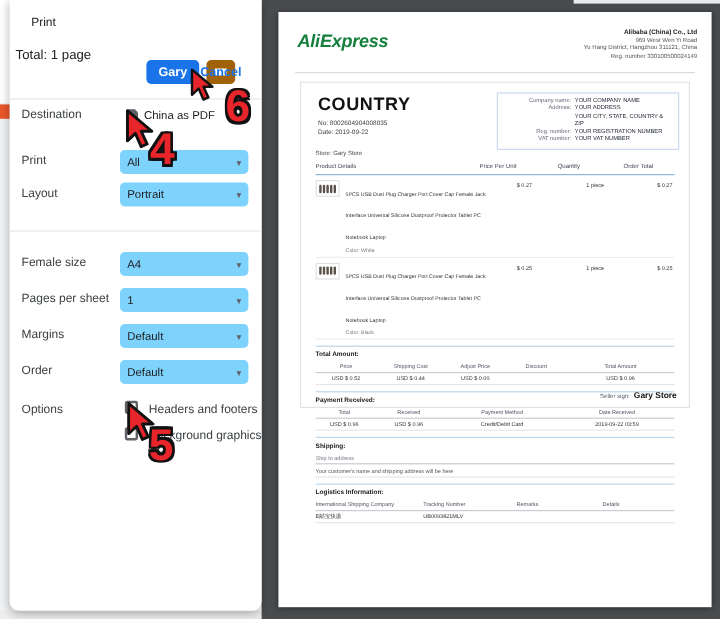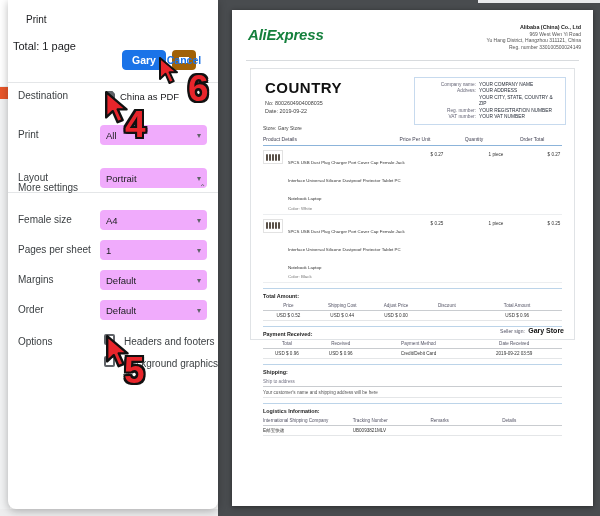--- a/index.html
+++ b/index.html
@@ -72,21 +72,21 @@
   .dlg-title { position:absolute; left:18px; top:14px; font-size:10px; color:#202124; }
   .dlg-total { position:absolute; left:5px; top:40px; font-size:11px; color:#202124; }
   .btn-row { position:absolute; left:0; top:50px; width:100%; }
   .btn { position:absolute; height:20px; border-radius:4px; font-size:10.5px; font-weight:bold;
          display:flex; align-items:center; justify-content:center; cursor:pointer; }
   .btn-save { left:114px; top:0; width:44px; background:#1a73e8; color:#fff; border:1px solid #1a73e8; }
   .btn-cancel { left:164px; top:0; width:24px; background:#fff; color:#1a73e8; border:7px solid #a16207; }
   .dlg-divider { position:absolute; left:0; width:210px; height:0; border-top:1px solid #e4e6e8; }
   .row { position:absolute; left:0; width:210px; height:20px;padding-left:31px; }
   .row-label { position:absolute; left:10px; top:4px; font-size:10px; color:#3c4043; }
-  .select { position:absolute; left:92px; top:0; width:107px; height:20px; background:#f0abfc;
+  .select { position:absolute; left:92px; top:0; width:107px; height:20px; background:#7dd3fc;
             border-radius:4px; display:flex; align-items:center; padding:0 6px; cursor:pointer; }
   .select.plain { background:transparent; }
   .select .sel-text { font-size:9.5px; color:#202124; flex:1; white-space:nowrap; overflow:hidden; }
   .select .caret { font-size:8px; color:#5f6368; flex:none; }
   .pdf-icon { width:9px; height:11px; margin-right:5px; flex:none; position:relative; background:#5f6368;
               clip-path:polygon(0 0, 66% 0, 100% 30%, 100% 100%, 0 100%); }
   .more-settings { position:absolute; left:0; top:180px; width:210px; height:18px; cursor:pointer; }
   .more-label { position:absolute; left:10px; top:2px; font-size:10px; color:#3c4043; }
   .chevron-circle { position:absolute; right:8px; top:0; width:15px; height:15px; border-radius:50%;
                     display:flex; align-items:center; justify-content:center; color:#5f6368; font-size:8px; }
@@ -289,34 +289,30 @@
     </div>
 
     <div class="row" style="top:125px">
       <span class="row-label">Print</span>
       <div class="select">
         <span class="sel-text">All</span>
         <span class="caret">▾</span>
       </div>
     </div>
 
-    <div class="row" style="top:168px">
+    <div class="row" style="top:152px">
       <span class="row-label">Layout</span>
       <div class="select">
         <span class="sel-text">Portrait</span>
         <span class="caret">▾</span>
       </div>
     </div>
 
     <div class="dlg-divider" style="top:192px"></div>
 
-    <div class="more-settings">
-      <span class="more-label">More settings</span>
-      <span class="chevron-circle">⌃</span>
-    </div>
 
     <div class="row" style="top:210px">
       <span class="row-label">Female size</span>
       <div class="select">
         <span class="sel-text">A4</span>
         <span class="caret">▾</span>
       </div>
     </div>
 
     <div class="row" style="top:240px">

